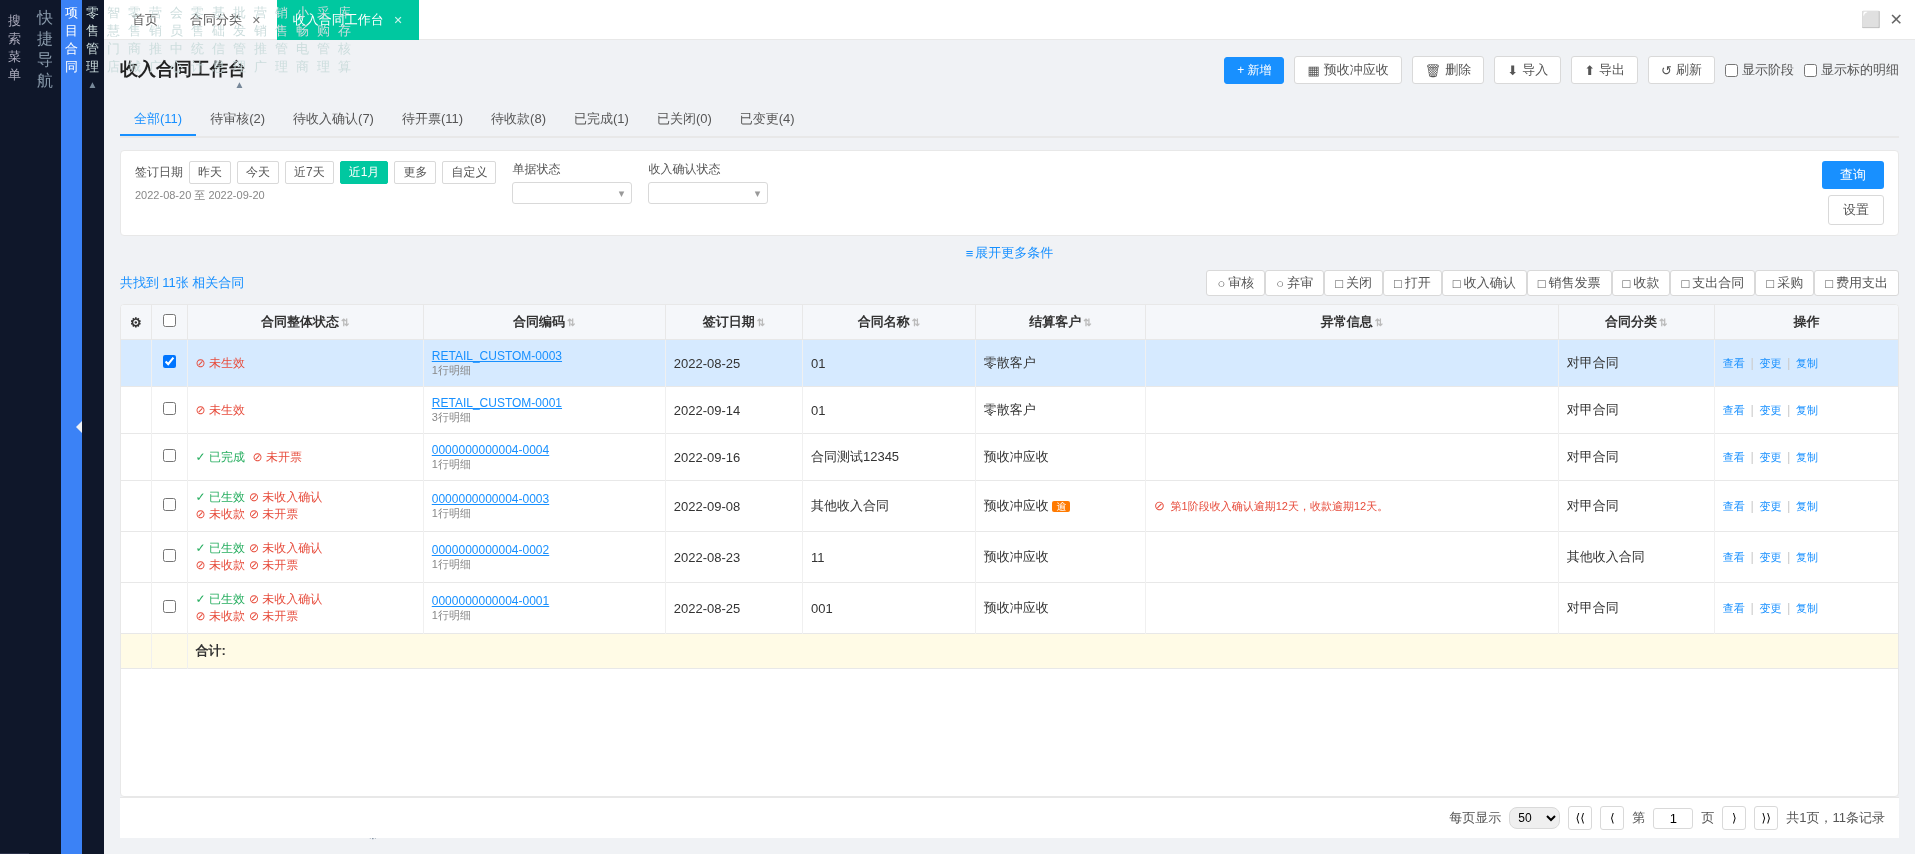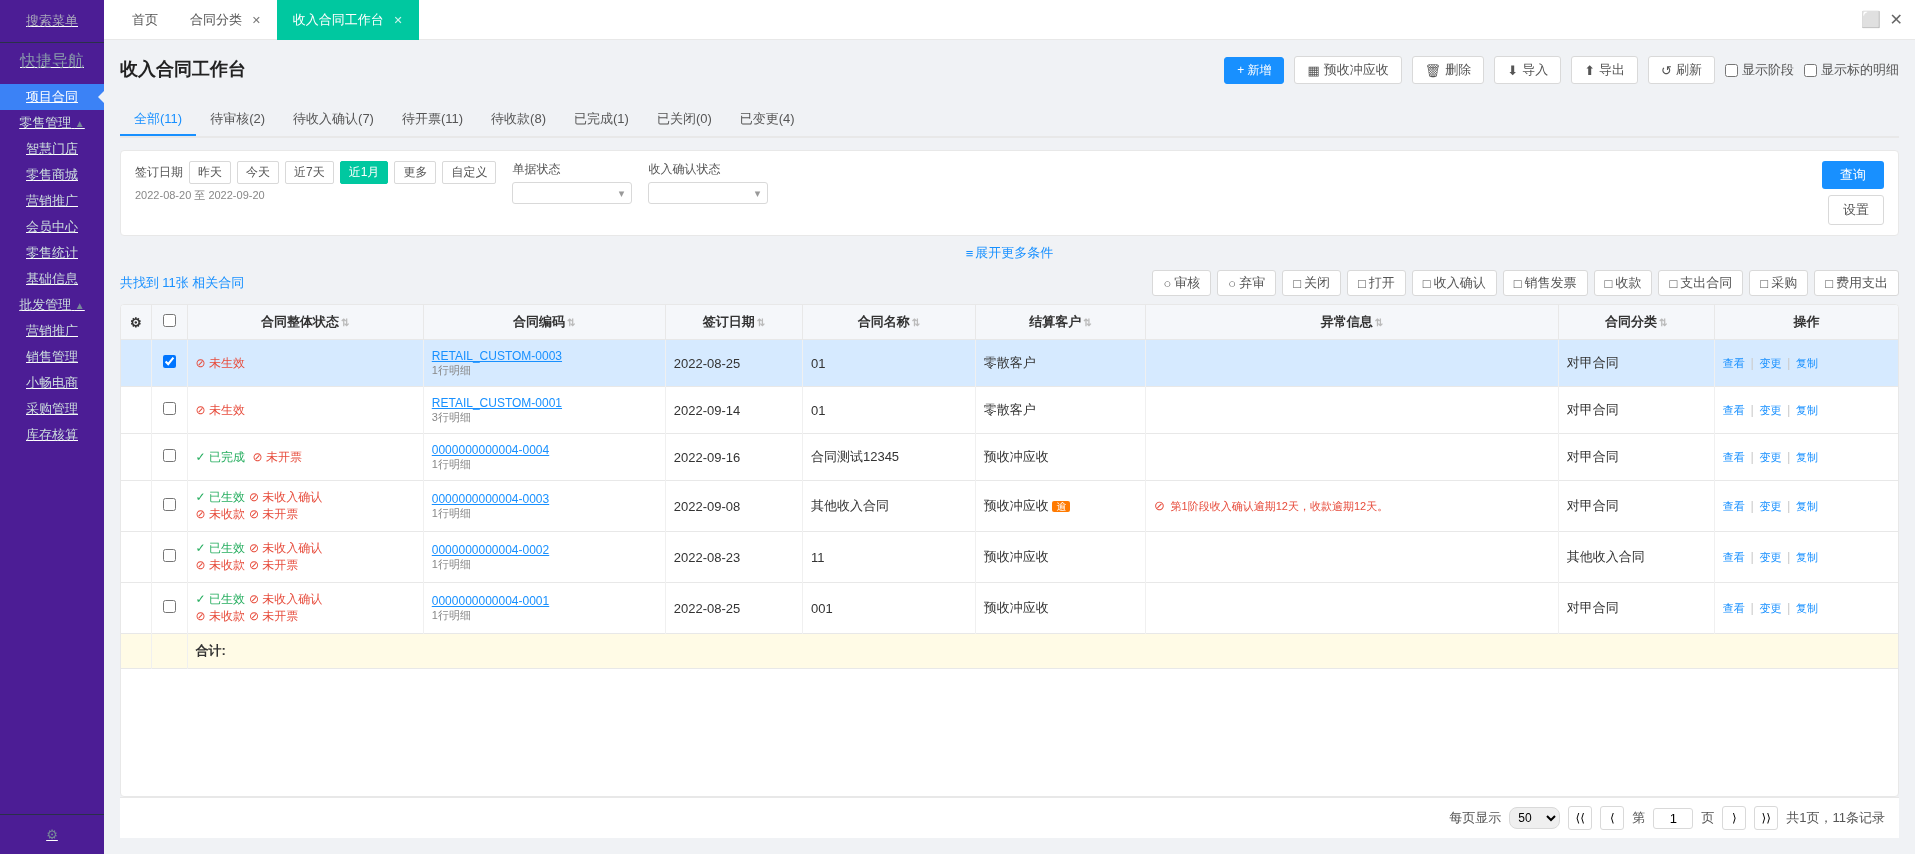--- a/index.html
+++ b/index.html
@@ -1,19 +1,19 @@
 <!DOCTYPE html>
 <html><head>
   <meta charset="utf-8">
   <style>
     * { box-sizing: border-box; margin: 0; padding: 0; font-family: "Microsoft YaHei", "微软雅黑", Arial, sans-serif; font-size: 13px; }
     body { background: #f0f2f5; display: flex; height: 854px; overflow: hidden; }
 
     
-    .sidebar { width: 104px; background: #4c1d95; color: #fff; display: flex; flex-direction: column; height: 100%; flex-shrink: 0; text-decoration: underline; }
+    .sidebar { width: 104px; background: #0f172a; color: #fff; display: flex; height: 100%; flex-shrink: 0; }
     .sidebar-search { padding: 12px 8px; border-bottom: 1px solid #2a3149; font-size: 13px; color: #aab; text-align: center; cursor: pointer; }
     .sidebar-nav { padding: 8px; font-size: 16px; color: #8899aa; text-align: center; margin-bottom: 4px; }
     .sidebar-item { padding: 4px 4px; text-align: center; color: #cdd; cursor: pointer; font-size: 13px; position: relative; }
     .sidebar-item.active { background: #3b82f6; color: #fff; }
     .sidebar-item.active::after { content: ''; position: absolute; right: 0; top: 50%; transform: translateY(-50%); border: 6px solid transparent; border-right-color: #f0f2f5; }
     .sidebar-arrow { font-size: 10px; color: #778899; }
     .sidebar-bottom { margin-top: auto; padding: 12px; text-align: center; color: #778899; border-top: 1px solid #2a3149; cursor: pointer; }
 
     
     .main { flex: 1; display: flex; flex-direction: column; overflow: hidden; }
@@ -52,21 +52,21 @@
     .filter-btn.active { background: #00c8a0; color: #fff; border-color: #00c8a0; }
     .filter-select { border: 1px solid #d9d9d9; border-radius: 3px; padding: 3px 24px 3px 8px; font-size: 12px; color: #555; background: #fff; appearance: none; min-width: 120px; cursor: pointer; }
     .filter-select-wrap { position: relative; display: inline-block; }
     .filter-select-wrap::after { content: '▾'; position: absolute; right: 8px; top: 50%; transform: translateY(-50%); color: #999; pointer-events: none; font-size: 11px; }
     .date-range-text { font-size: 11px; color: #888; }
     .expand-btn { color: #1890ff; cursor: pointer; font-size: 12px; display: flex; align-items: center; gap: 2px; }
     .query-btn { background: #1890ff; color: #fff; border: none; border-radius: 3px; padding: 5px 18px; cursor: pointer; font-size: 13px; }
     .setting-btn { background: #fff; border: 1px solid #d9d9d9; color: #555; border-radius: 3px; padding: 5px 14px; cursor: pointer; font-size: 13px; }
 
     
-    .action-bar { display: flex; align-items: center; gap: 6px; margin-bottom: 8px; flex-shrink: 0; }
+    .action-bar { display: flex; align-items: center; margin-bottom: 8px; flex-shrink: 0; }
     .action-bar-info { color: #555; font-size: 12px; flex: 1; }
     .action-bar-info span { color: #1890ff; }
     .action-btn { padding: 3px 10px; border: 1px solid #d9d9d9; background: #fff; border-radius: 3px; cursor: pointer; font-size: 12px; color: #555; display: flex; align-items: center; gap: 3px; }
 
     
     .table-wrap { flex: 1; overflow: auto; background: #fff; border: 1px solid #e8e8e8; border-radius: 4px; }
     table { width: 100%; border-collapse: collapse; font-size: 12px; }
     thead th { background: #f5f7fa; border-bottom: 1px solid #e8e8e8; border-right: 1px solid #e8e8e8; padding: 8px 8px; color: #333; font-weight: bold; white-space: nowrap; position: sticky; top: 0; z-index: 1; }
     thead th:last-child { border-right: none; }
     tbody tr { border-bottom: 1px solid #e8e8e8; }

